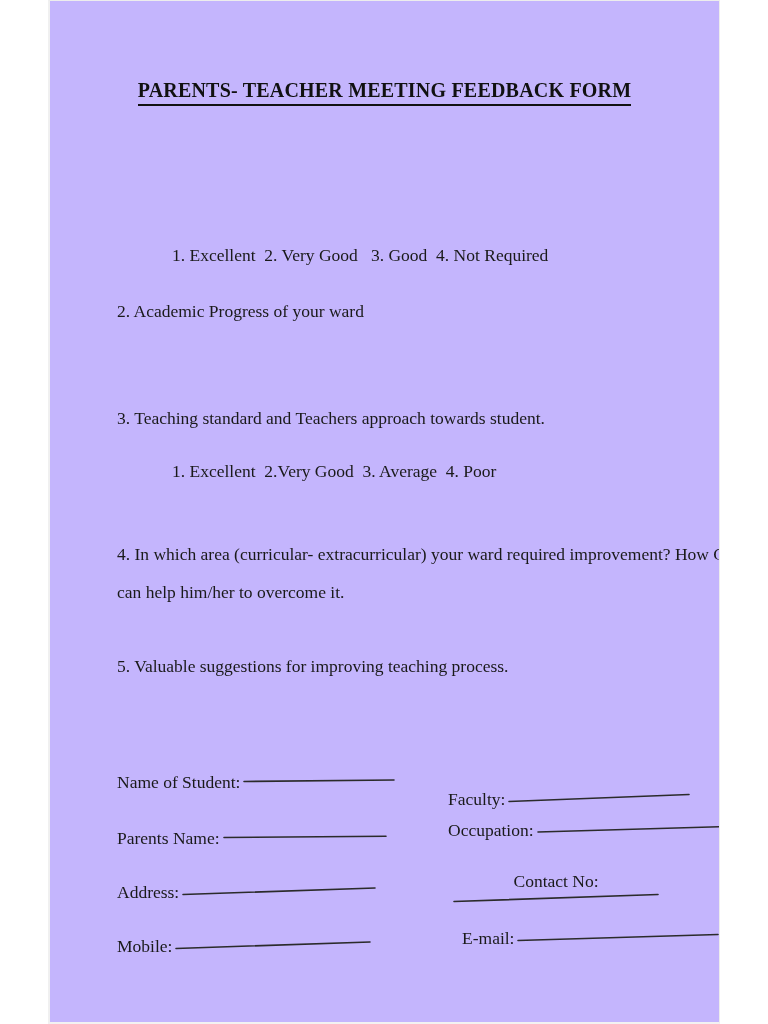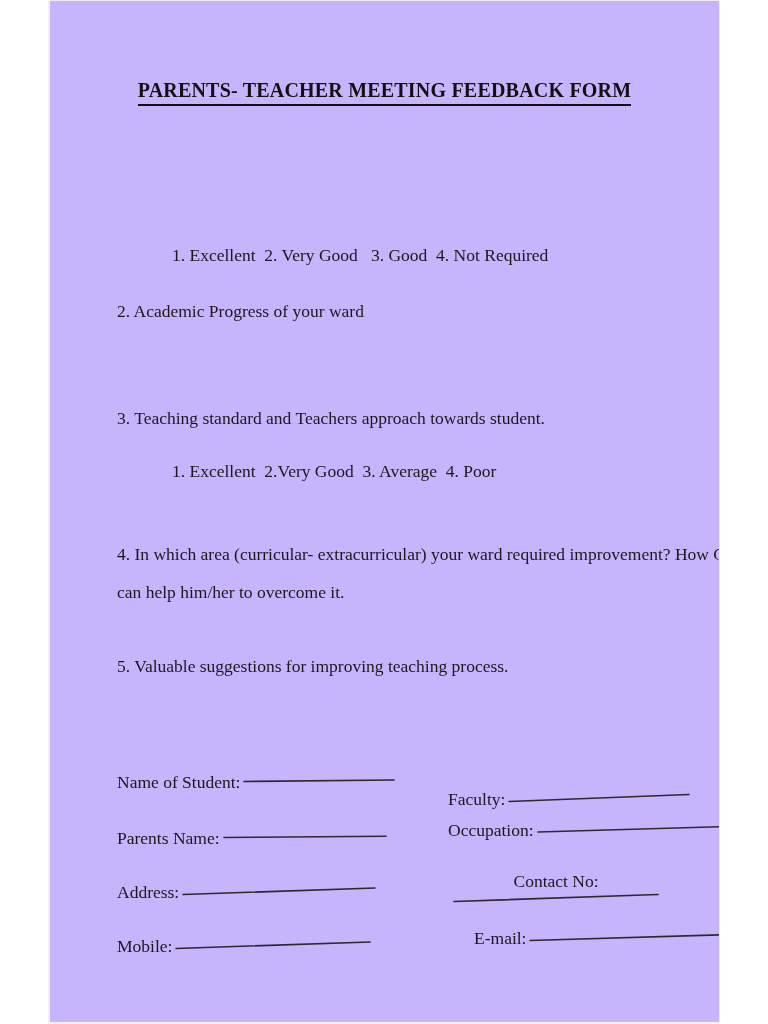--- a/index.html
+++ b/index.html
@@ -117,21 +117,21 @@
   .row2 { top: 68px; }
   .row3 { top: 122px; }
   .row4 { top: 176px; }
 
   
   .col-left  { left: 67px; margin-top: 8px; }
   
   .col-r1 { left: 398px; margin-top: 25px; }
   .col-r2 { left: 398px; }
   .col-r3 { left: 400px; flex-direction: column; }
-  .col-r4 { left: 412px; margin-left: 12px; }
+  .col-r4 { left: 412px; }
 </style>
 </head>
 <body>
 
 <div id="page">
 
   <div class="doc-title">
     <span class="title-text">PARENTS- TEACHER MEETING FEEDBACK FORM</span>
   </div>
 

